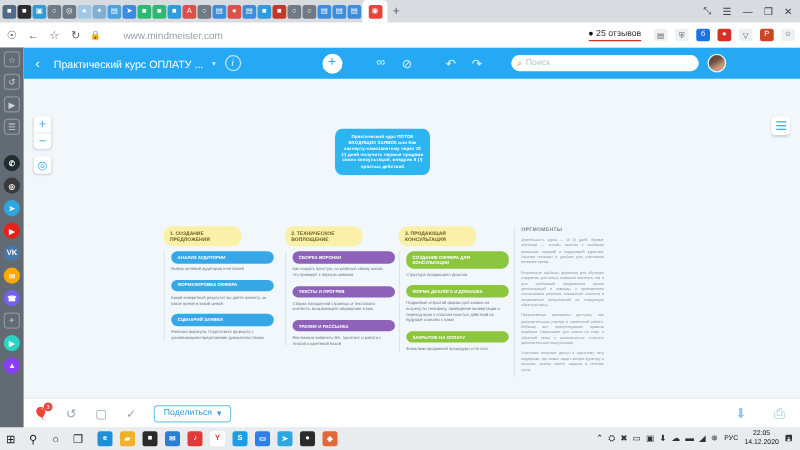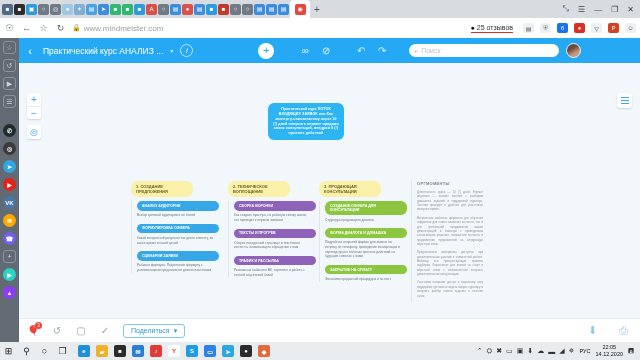--- a/index.html
+++ b/index.html
@@ -34,21 +34,21 @@
     padding-right: 6px; color: #3c4043; font-size: 8px;
   }
 
   .navbar {
     position: absolute; left: 0; top: 18px; width: 640px; height: 20px;
     background: #fff; display: flex; align-items: center; gap: 6px; padding: 0 4px;
   }
   .nv-ico { width: 11px; text-align: center; color: #5f6368; font-size: 9px; flex: 0 0 auto; }
   .omnibox {
     flex: 1 1 auto; height: 14px; display: flex; align-items: center;
-    gap: 3px; overflow: hidden; white-space: nowrap;
+    gap: 18px; overflow: hidden; white-space: nowrap;
   }
   .lock { font-size: 7px; color: #5f6368; }
   .url-domain { color: #9aa0a6; font-size: 8px; }
   .url-title { color: #202124; font-size: 8px; overflow: hidden; text-overflow: ellipsis; }
   .rating {
     display: flex; align-items: center; gap: 2px; font-size: 7px; color: #333;
     border-bottom: 1px solid #d93025; padding-bottom: 1px; flex: 0 0 auto;
   }
   .rating .bullet { font-size: 7px; color: #111; }
   .ext-row { display: flex; align-items: center; gap: 6px; flex: 0 0 auto; padding-left: 4px; }
@@ -294,21 +294,21 @@
       <span class="side-app" style="background: rgb(115, 96, 242);">☎</span>
       <span class="side-ico">+</span>
       <span class="side-app" style="background: rgb(42, 211, 195);">▶</span>
       <span class="side-app" style="background: rgb(139, 61, 245);">▲</span>
     </div>
 
   <div class="app">
 
     <div class="apptop">
       <span class="back-chev">‹</span>
-      <span class="doc-title">Практический курс АНАЛИЗ ...</span>
+      <span class="doc-title">Практический курс ОПЛАТУ ...</span>
       <span class="caret">▾</span>
       <span class="round-ico">i</span>
       <div class="plus-btn" style="margin-left:58px;">+</div>
       <div class="tb-group" style="margin-left:18px;">
         <span class="tb-ico">∞</span>
         <span class="tb-ico">⊘</span>
       </div>
       <div class="tb-group" style="margin-left:16px;">
         <span class="tb-ico">↶</span>
         <span class="tb-ico">↷</span>

